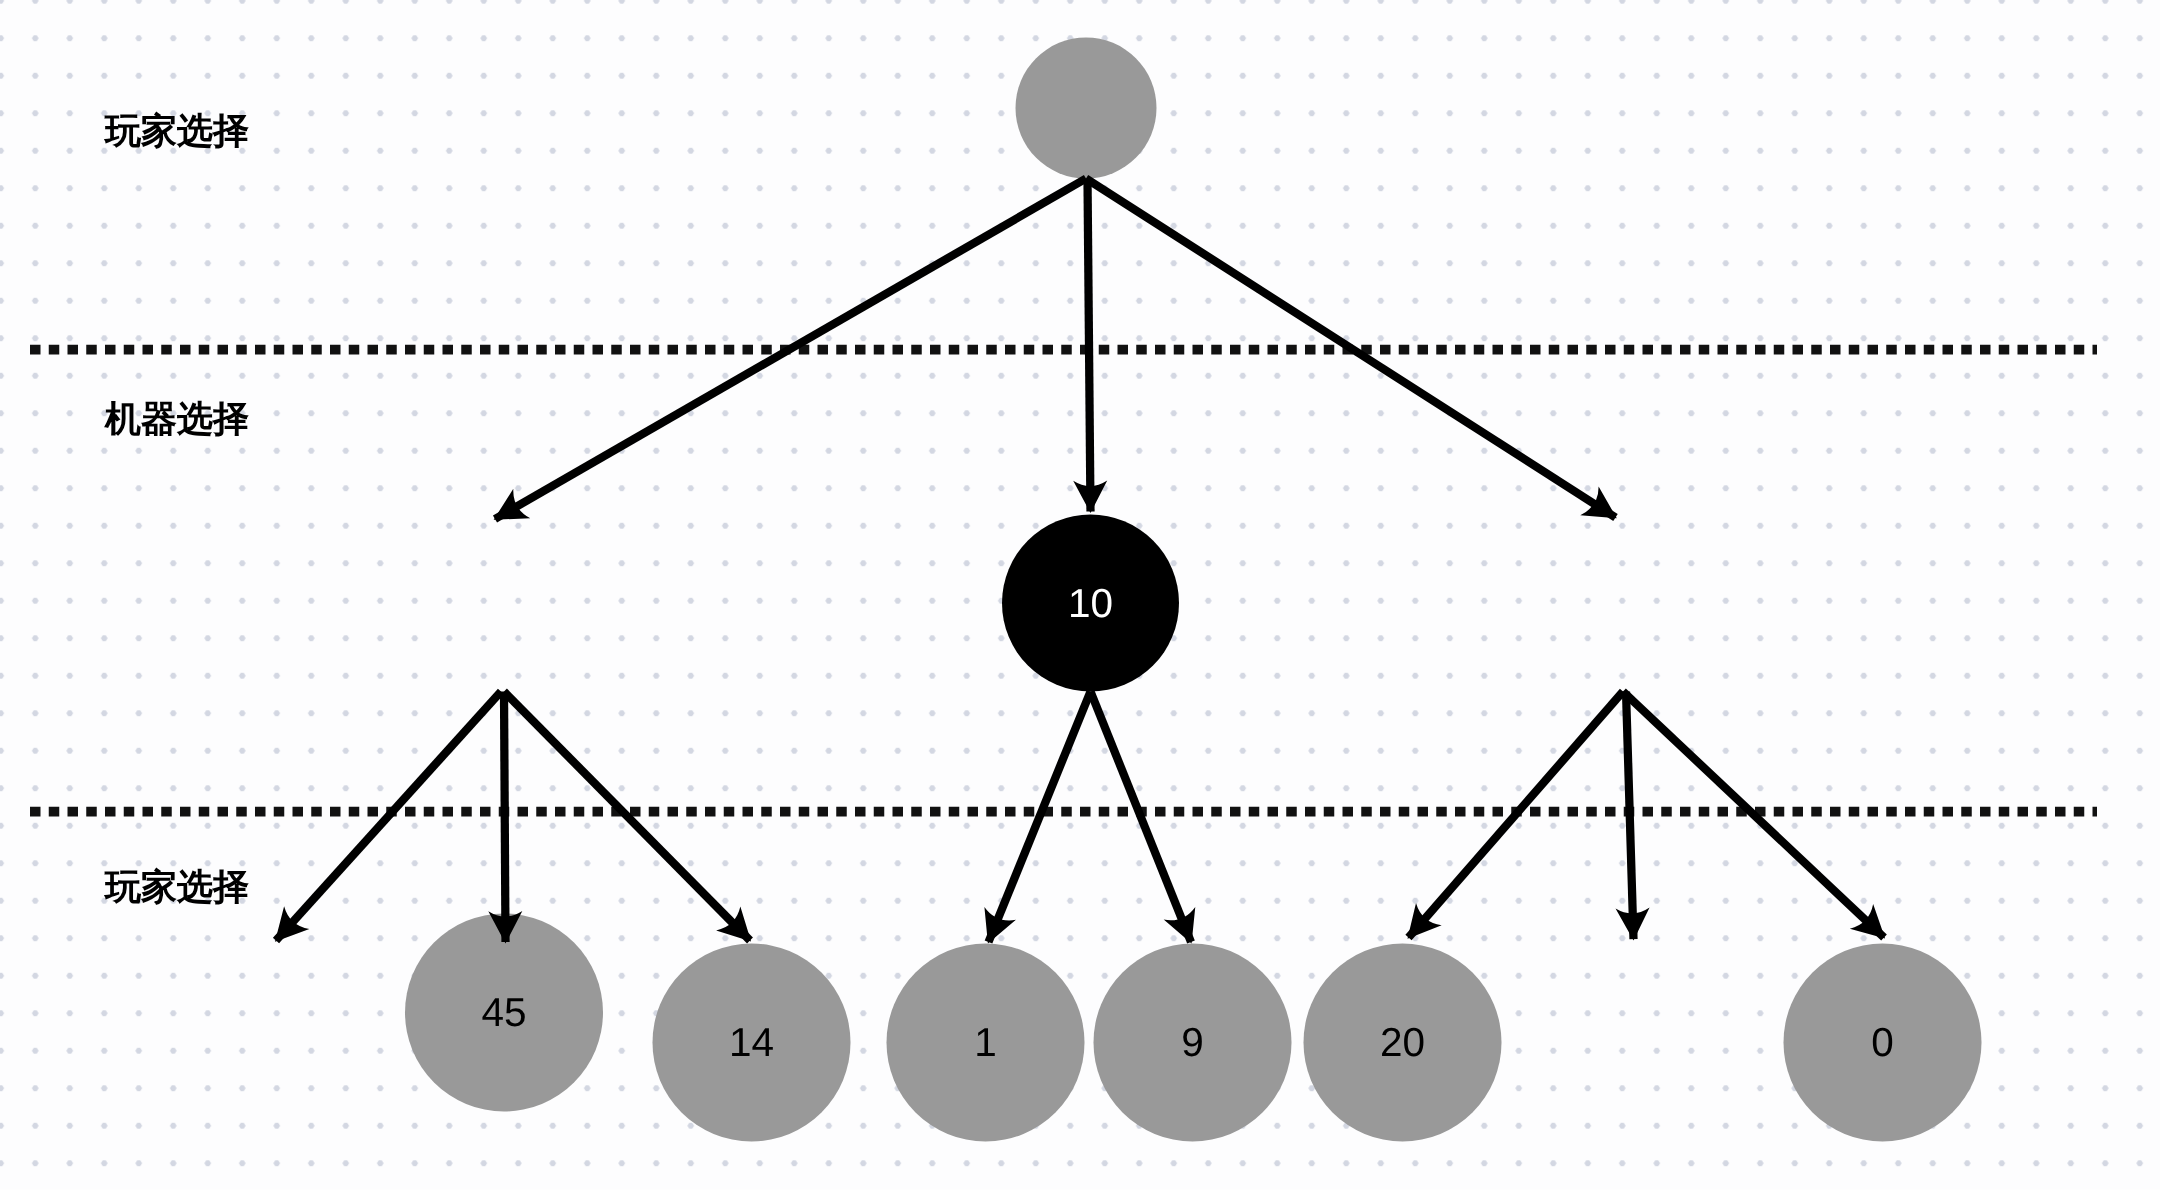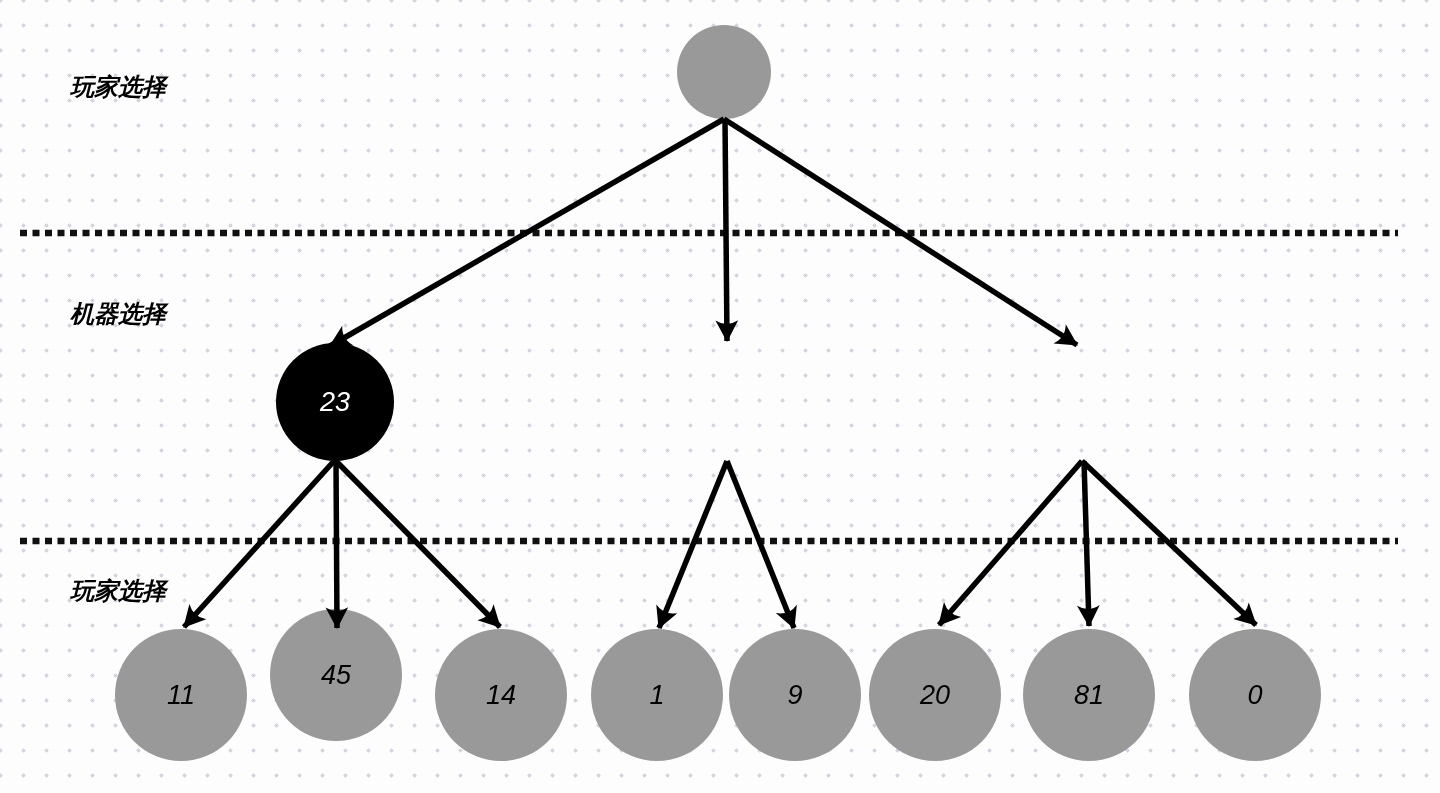--- a/index.html
+++ b/index.html
@@ -5,32 +5,31 @@
   html,body{margin:0;padding:0;}
   .canvas{
     position:relative;
     width:1440px;height:793px;
     overflow:hidden;
     background-color:#fdfdfe;
     background-image:radial-gradient(circle,#d3d7e2 1.9px,transparent 2.2px);
     background-size:23px 25px;
     background-position:12px 13px;
     font-family:"Liberation Sans",sans-serif;
-    font-style:italic;
   }
   .band-label{
     position:absolute;
     left:70px;
     font-size:24px;
     font-weight:700;
     color:#000000;
     white-space:nowrap;
   }
   .band-label.b1{top:71px;}
-  .band-label.b2{top:263px;margin-top:35px;}
+  .band-label.b2{top:263px;}
   .band-label.b3{top:575px;}
   .node{
     position:absolute;
     border-radius:50%;
     display:flex;
     align-items:center;
     justify-content:center;
     font-size:27px;
     line-height:1;
   }
@@ -56,29 +55,27 @@
 <body>
 
 <div class="canvas">
 
   <div class="band-label b1">玩家选择</div>
   <div class="band-label b2">机器选择</div>
   <div class="band-label b3">玩家选择</div>
 
   <div class="node root"></div>
 
-  <div class="node machine m1">23</div>
+  <div class="node machine m2">10</div>
 
-  <div class="node leaf l1">11</div>
   <div class="node leaf l2">45</div>
   <div class="node leaf l3">14</div>
   <div class="node leaf l4">1</div>
   <div class="node leaf l5">9</div>
   <div class="node leaf l6">20</div>
-  <div class="node leaf l7">81</div>
   <div class="node leaf l8">0</div>
 
   <svg class="overlay" viewBox="0 0 1440 793" xmlns="http://www.w3.org/2000/svg">
     <defs>
       <marker id="ah" viewBox="0 0 12 12" refX="11" refY="6" markerWidth="4.5" markerHeight="4.5" orient="auto-start-reverse">
         <path d="M1,0.5 Q4.5,6 1,11.5 L11.5,6 Z" fill="#000000"></path>
       </marker>
     </defs>
 
     <line class="divider" x1="20" y1="233" x2="1398" y2="233"></line>

